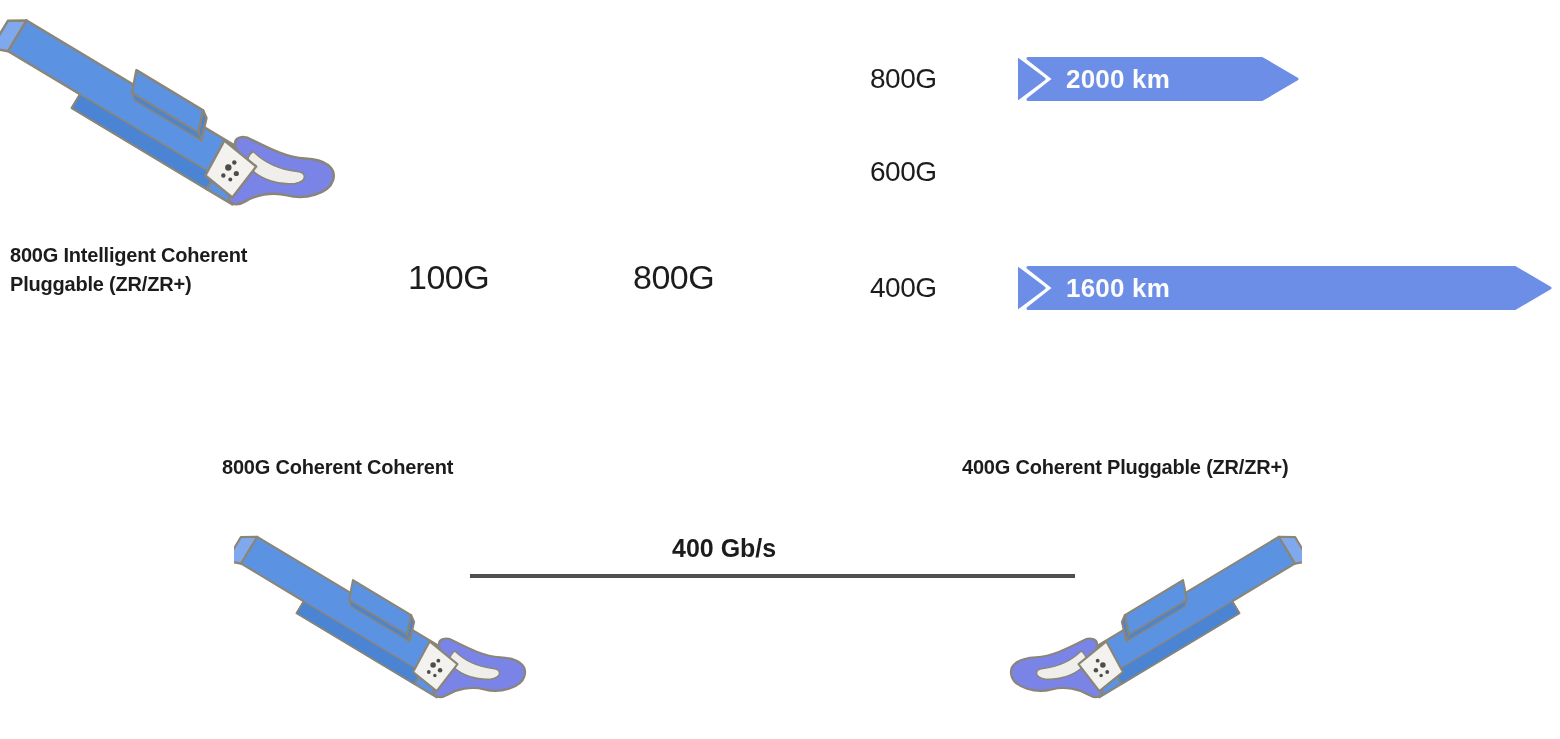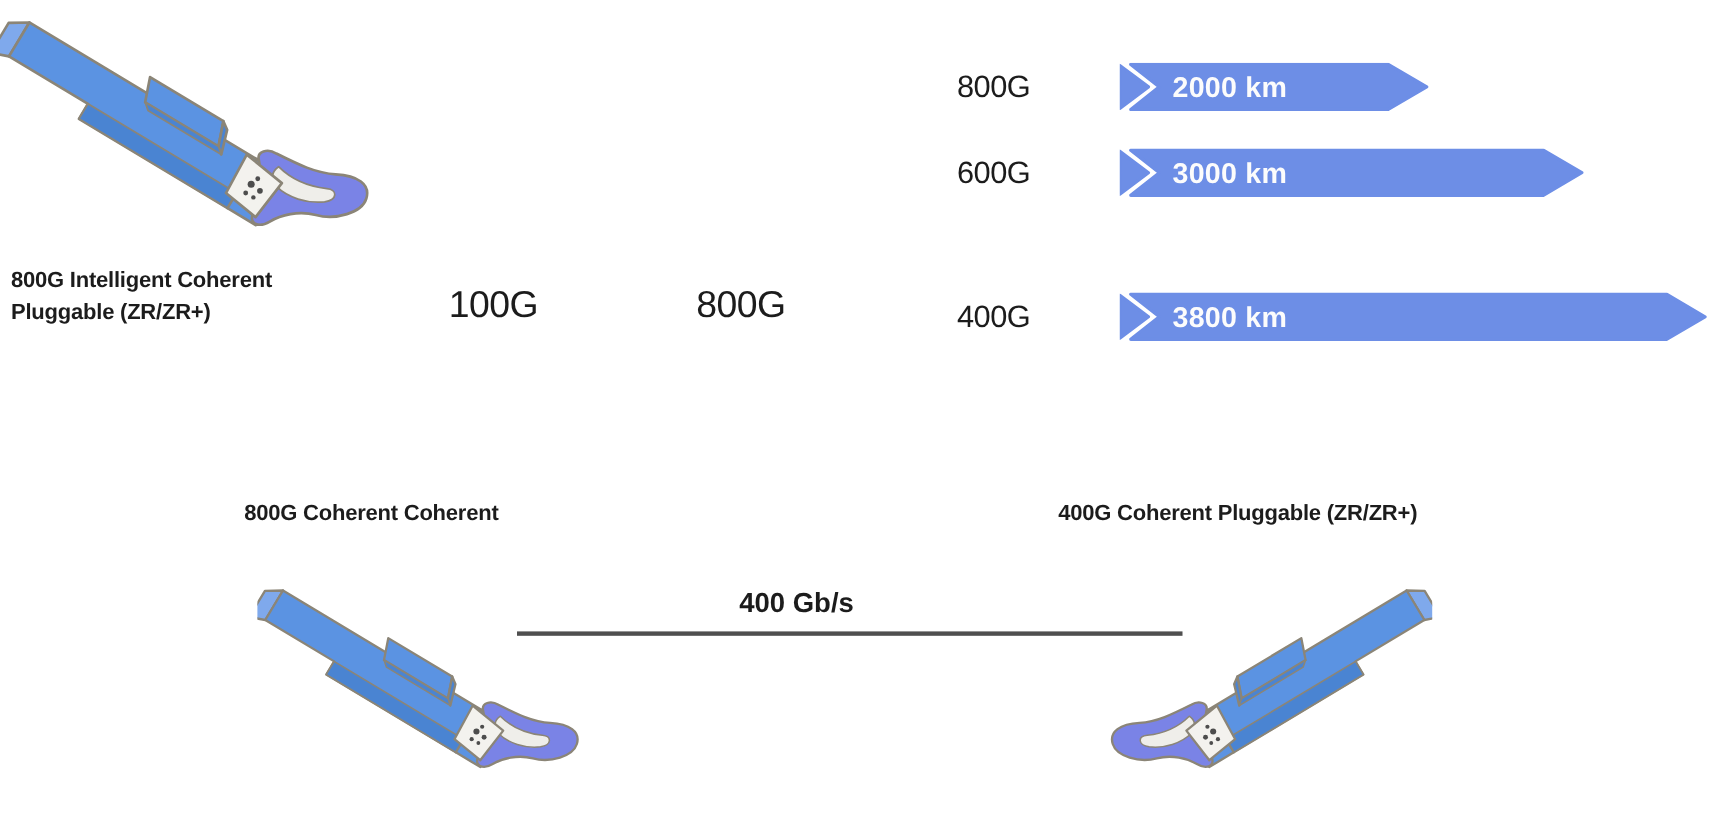--- a/index.html
+++ b/index.html
@@ -89,38 +89,31 @@
       <div class="reach-row" style="top: 57px;">
     <div class="rate">800G</div>
     <div class="arrow" style="width:281px">
       <svg width="281" height="44" viewBox="0 0 281 44">
         <polygon points="0,2.5 26,22 0,41.5"></polygon>
         <polygon points="10,1.5 244,1.5 279,22 244,42.5 10,42.5 36,22"></polygon>
       </svg>
       <div class="km">2000 km</div>
     </div>
       </div>
-      <div class="reach-row" style="top: 135px;">
+      <div class="reach-row" style="top: 150px;">
     <div class="rate">600G</div>
-    <div class="arrow" style="width:422px">
-      <svg width="422" height="44" viewBox="0 0 422 44">
-        <polygon points="0,2.5 26,22 0,41.5"></polygon>
-        <polygon points="10,1.5 385,1.5 420,22 385,42.5 10,42.5 36,22"></polygon>
-      </svg>
-      <div class="km">3000 km</div>
-    </div>
       </div>
       <div class="reach-row" style="top: 232px; margin-top: 34px;">
     <div class="rate">400G</div>
     <div class="arrow" style="width:534px">
       <svg width="534" height="44" viewBox="0 0 534 44">
         <polygon points="0,2.5 26,22 0,41.5"></polygon>
         <polygon points="10,1.5 497,1.5 532,22 497,42.5 10,42.5 36,22"></polygon>
       </svg>
-      <div class="km">3800 km</div>
+      <div class="km">1600 km</div>
     </div>
       </div>
     </div>
 
   <div class="abs caption caption-b">800G Coherent Coherent</div>
   <div class="abs caption caption-c">400G Coherent Pluggable (ZR/ZR+)</div>
 
   <div class="abs link-label">400 Gb/s</div>
   <div class="abs link-line"></div>
 

